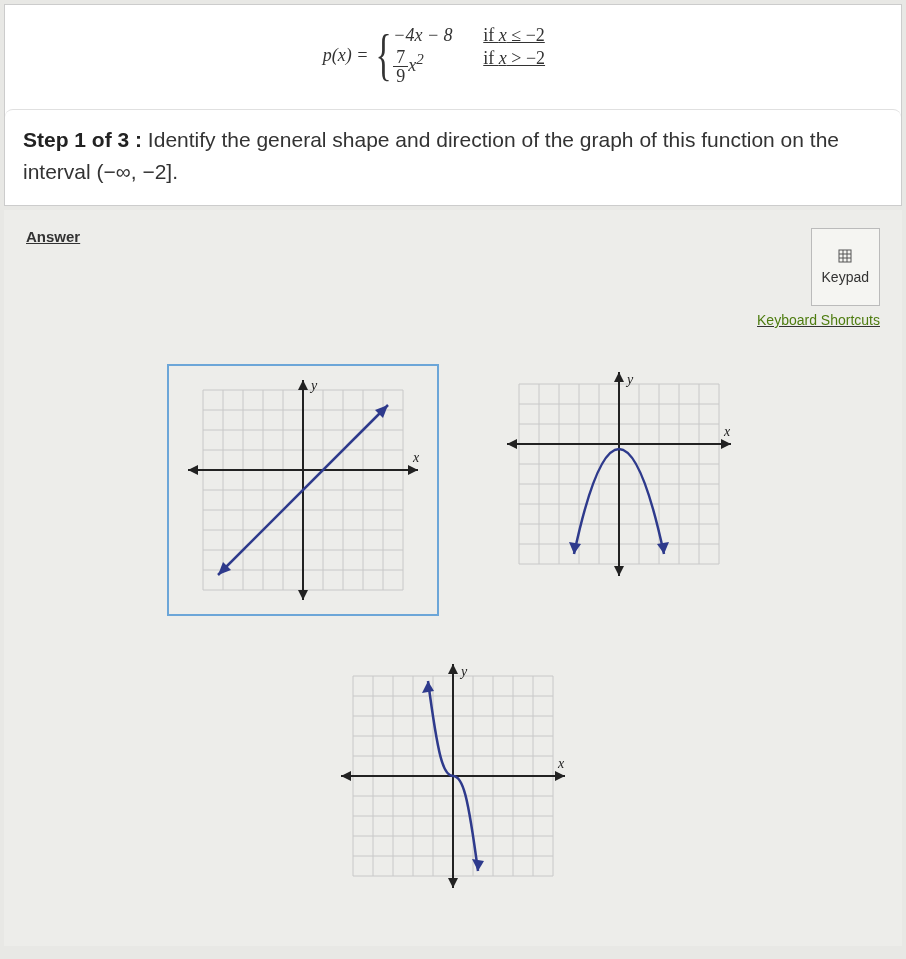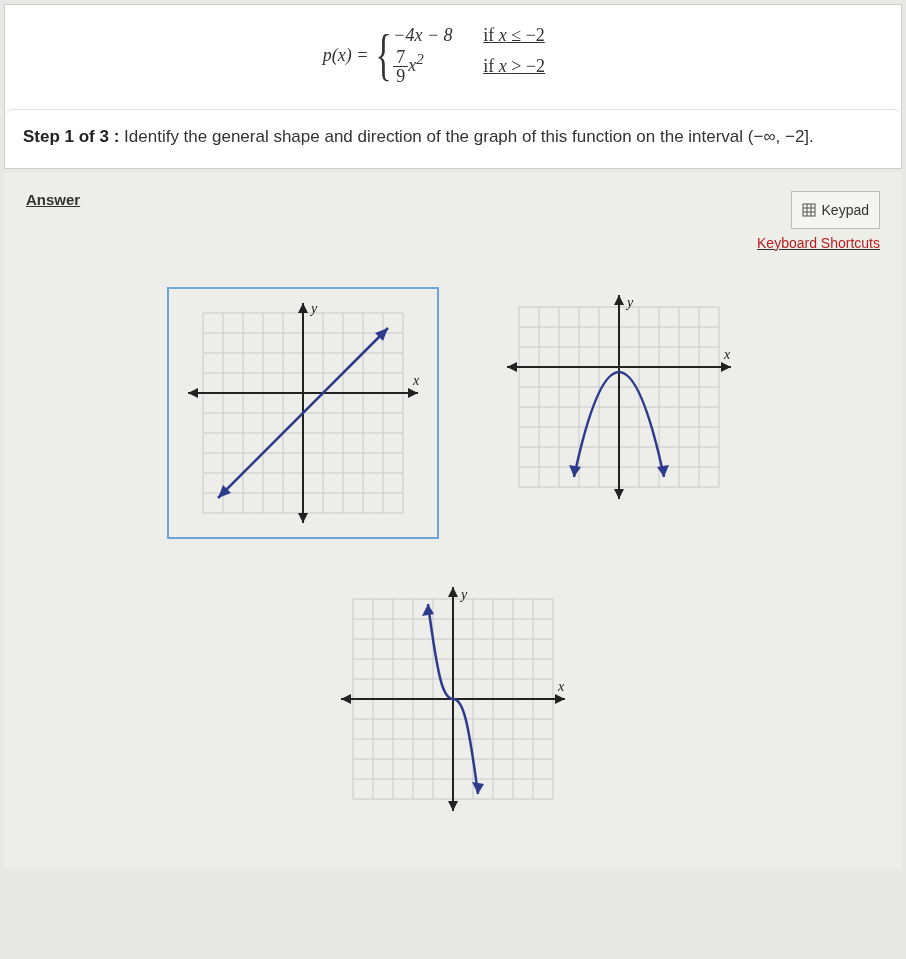--- a/index.html
+++ b/index.html
@@ -25,31 +25,31 @@
       font-size: 56px;
       font-style: normal;
       vertical-align: middle;
       display: inline-block;
       line-height: 0.8;
       transform: scaleX(0.6);
       margin: 0 -4px 0 2px;
     }
     .eq-wrap { display: inline-flex; align-items: center; }
     .pieces { display: inline-block; text-align: left; }
-    .piece-row { display: flex; align-items: center; margin: 2px 0; }
+    .piece-row { display: flex; align-items: flex-start; margin: 2px 0; }
     .piece-expr { width: 90px; }
     .piece-cond { width: 100px; font-style: normal; text-decoration: underline; }
     .piece-cond .var { font-style: italic; }
     .frac { display: inline-block; text-align: center; vertical-align: middle; font-style: normal;}
     .frac .num { display:block; border-bottom: 1px solid #333; padding: 0 3px; line-height:1;}
     .frac .den { display:block; padding: 0 3px; line-height:1;}
     .step-row {
       padding: 14px 18px 18px;
       border-top: 1px solid #e0e0e0;
-      font-size: 17px;
+      font-size: 21px;
       line-height: 1.5;
       border-radius: 8px;
     }
     .step-row b { color: #222; }
     .answer-section {
       margin: 4px;
       background: #ededea;
       text-decoration: underline;
     }
     .answer-header {
@@ -59,29 +59,30 @@
       padding: 18px 22px 6px;
     }
     .answer-label { font-weight: bold; font-size: 15px; color: #333; }
     .keypad-col { text-align: right; }
     .keypad-btn {
       display: inline-flex;
       align-items: center;
       gap: 6px;
       border: 1px solid #bbb;
       background: #f5f5f2;
-      padding: 10px 10px;
+      padding: 20px 10px;
       font-size: 14px;
       color: #333;
       cursor: pointer;
+      flex-direction: column;
     }
     .shortcuts-link {
       display: block;
       margin-top: 6px;
-      color: #b91c1c;
+      color: #4d7c0f;
       font-size: 14px;
       cursor: pointer;
     }
     .options-area {
       padding: 30px 40px 50px;
     }
     .row1 { display: flex; justify-content: center; gap: 60px; margin-bottom: 40px; }
     .row2 { display: flex; justify-content: center; }
     .graph-cell {
       cursor: pointer;

